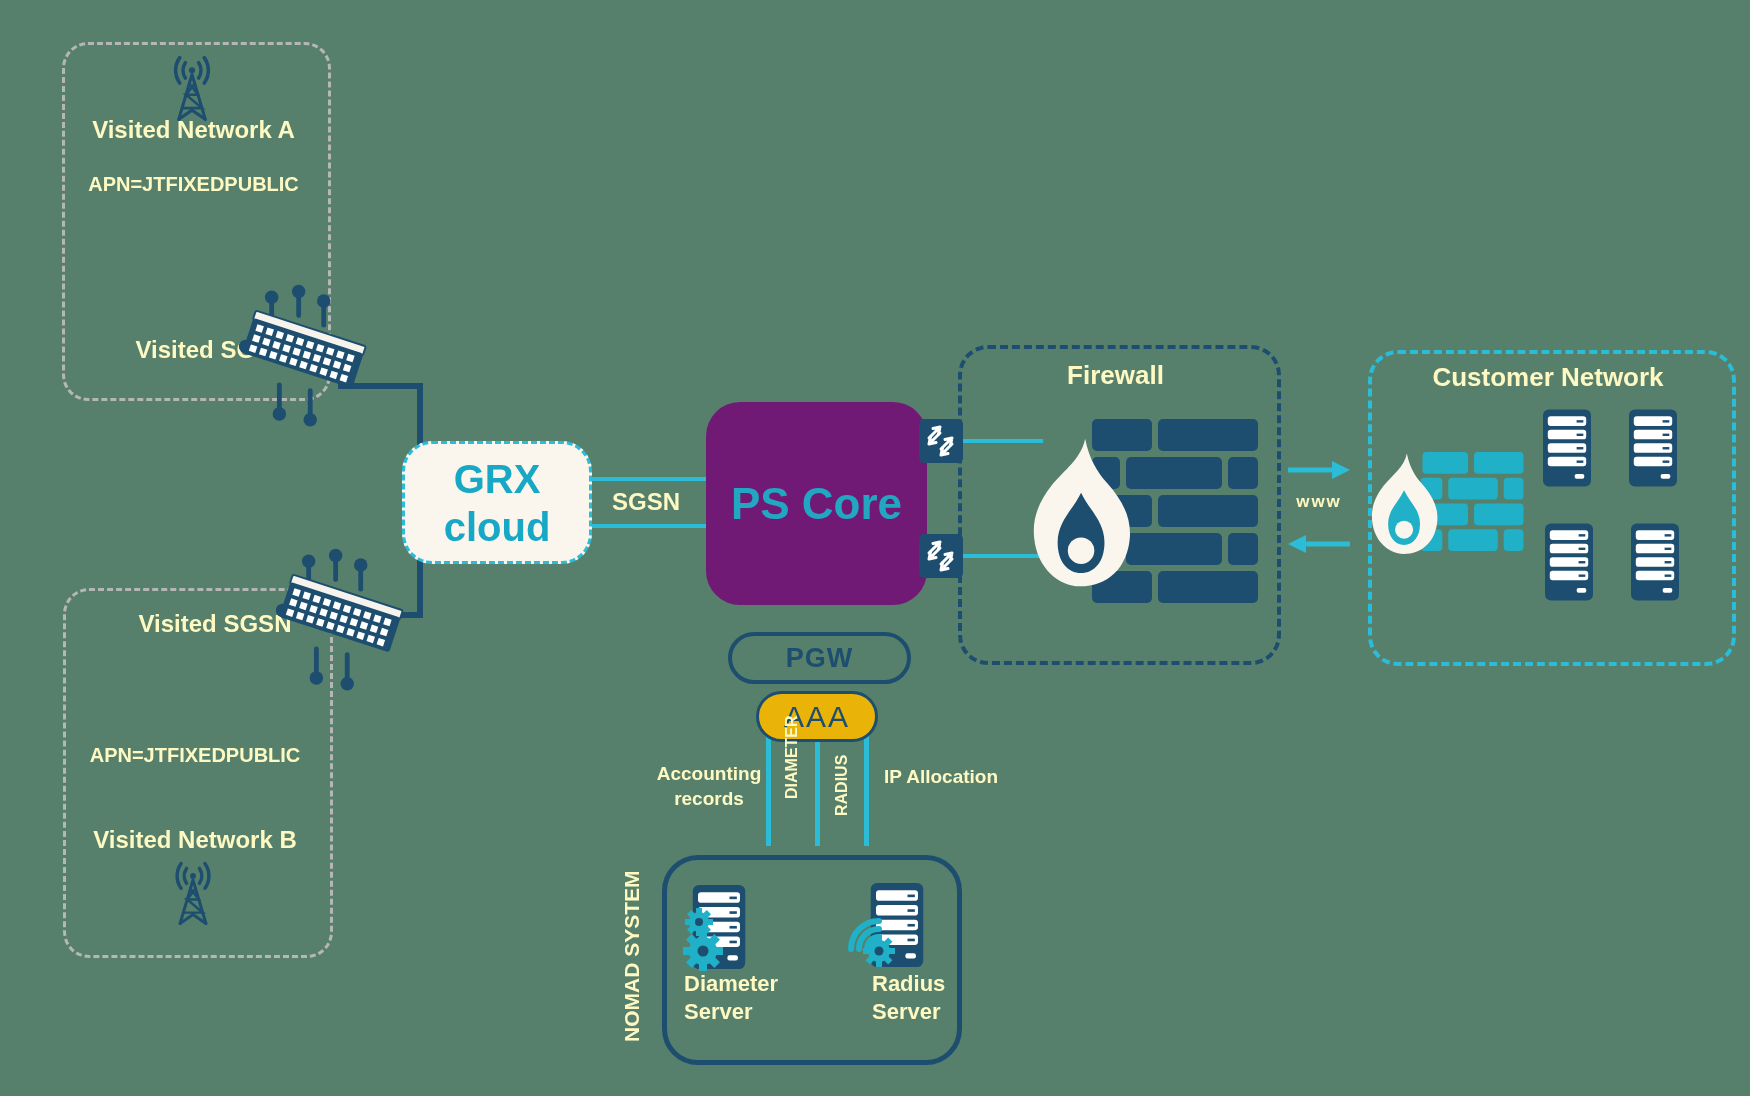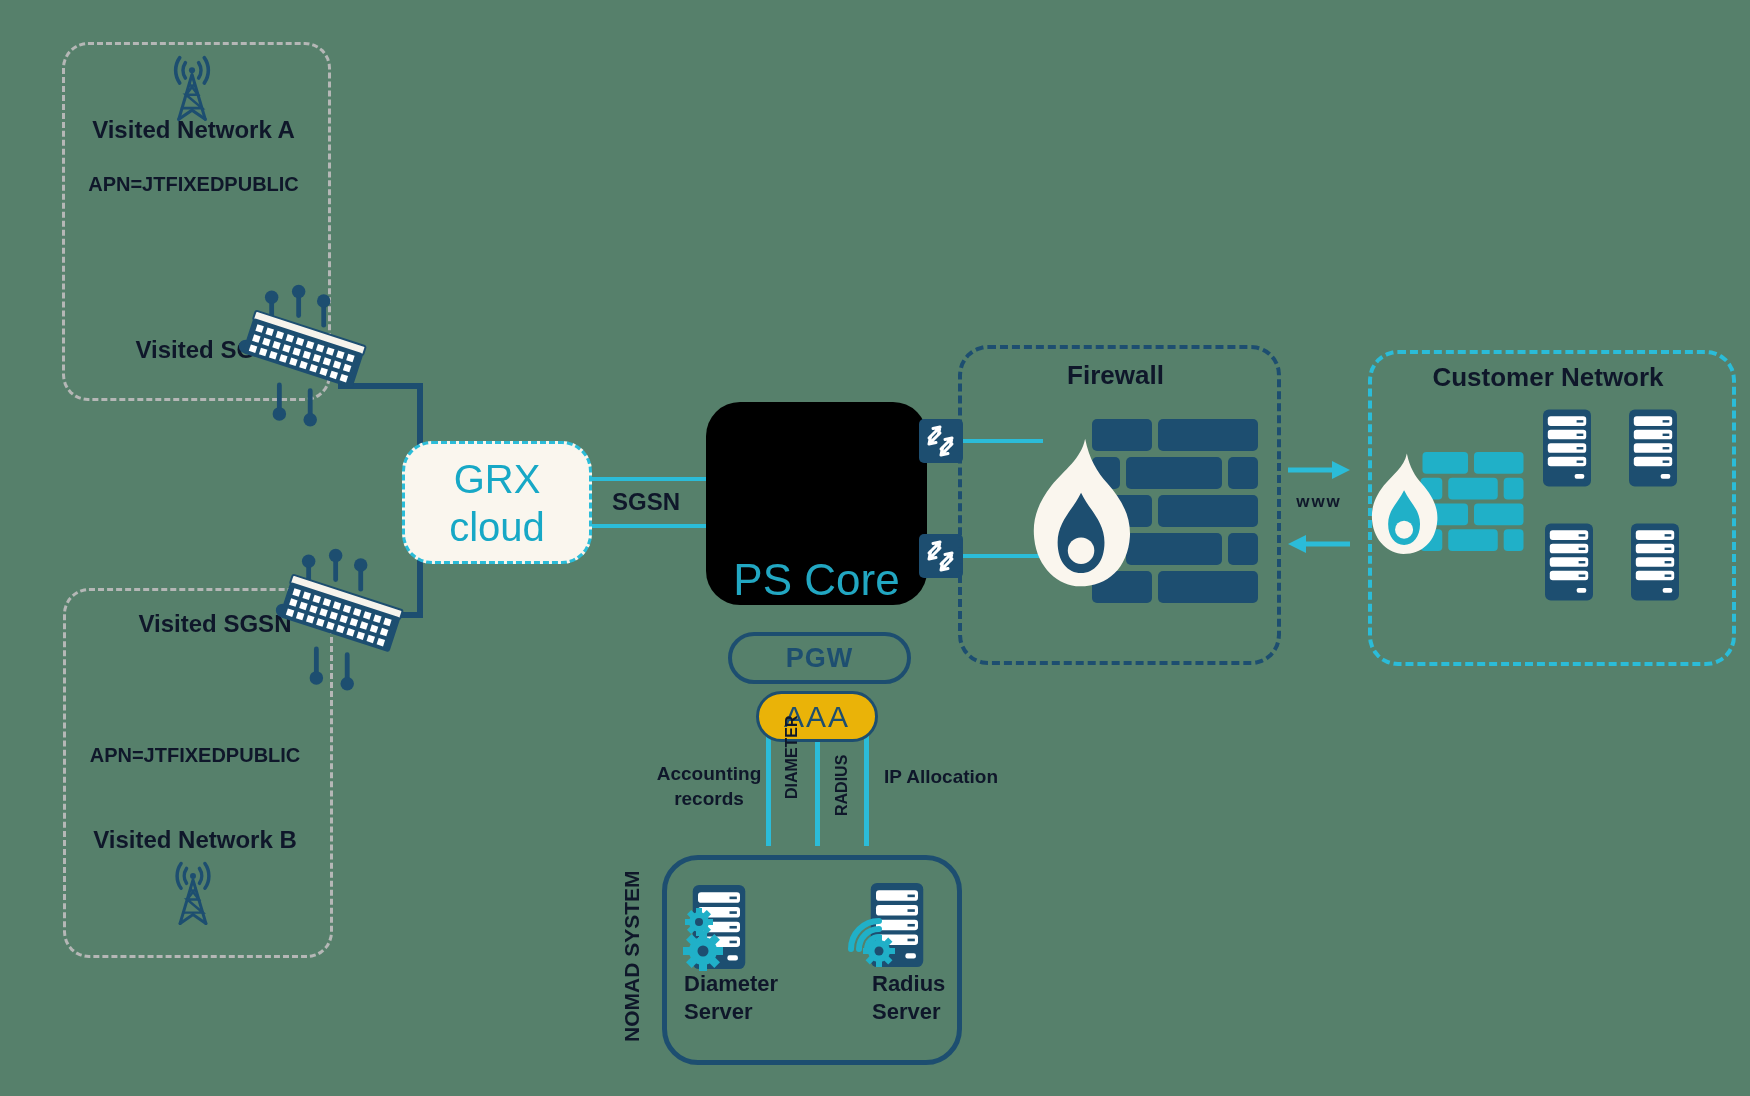--- a/index.html
+++ b/index.html
@@ -1,30 +1,30 @@
 <!DOCTYPE html>
 <html><head>
 <meta charset="utf-8">
 <style>
   html,body{margin:0;padding:0;background:#56806B;}
   .canvas{position:relative;width:1750px;height:1096px;background:#56806B;overflow:hidden;
           font-family:"Liberation Sans",sans-serif;}
   .abs{position:absolute;}
-  .t{color:#0f172a;font-weight:bold;}
+  .t{color:#fef9c3;font-weight:bold;}
   .center{text-align:center;}
   .dashgray{border:3px dashed #B5B7B6;border-radius:26px;}
   .dashnavy{border:4px dashed #1D4E70;border-radius:30px;}
   .dashteal{border:4px dashed #2BBCD8;border-radius:30px;}
   .navyline{background:#1D4E70;}
   .tealline{background:#2BBCD8;}
   .grx{background:#FAF6EE;border:3px dashed #2BBCD8;border-radius:30px;
        display:flex;flex-direction:column;align-items:center;justify-content:center;
-       font-size:40px;font-weight:normal;color:#17A8C6;line-height:1.2;}
-  .pscore{background:#000000;border-radius:34px;display:flex;align-items:flex-end;justify-content:center;
-          font-size:44px;color:#22A7C2;}
+       font-size:40px;font-weight:bold;color:#17A8C6;line-height:1.2;}
+  .pscore{background:#701a75;border-radius:34px;display:flex;align-items:center;justify-content:center;
+          font-size:44px;color:#22A7C2;font-weight:bold;}
   .pill{border:4px solid #1D4E70;border-radius:28px;display:flex;align-items:center;justify-content:center;
         color:#1D4E70;box-sizing:border-box;margin-top:13px;}
   .vtext{writing-mode:vertical-rl;transform:rotate(180deg);text-align:center;white-space:nowrap;}
   .flame-navy{--drop:#1D4E70;}
   .flame-teal{--drop:#20B0C8;}
 </style>
 </head>
 <body>
 
 <svg width="0" height="0" style="position:absolute">

